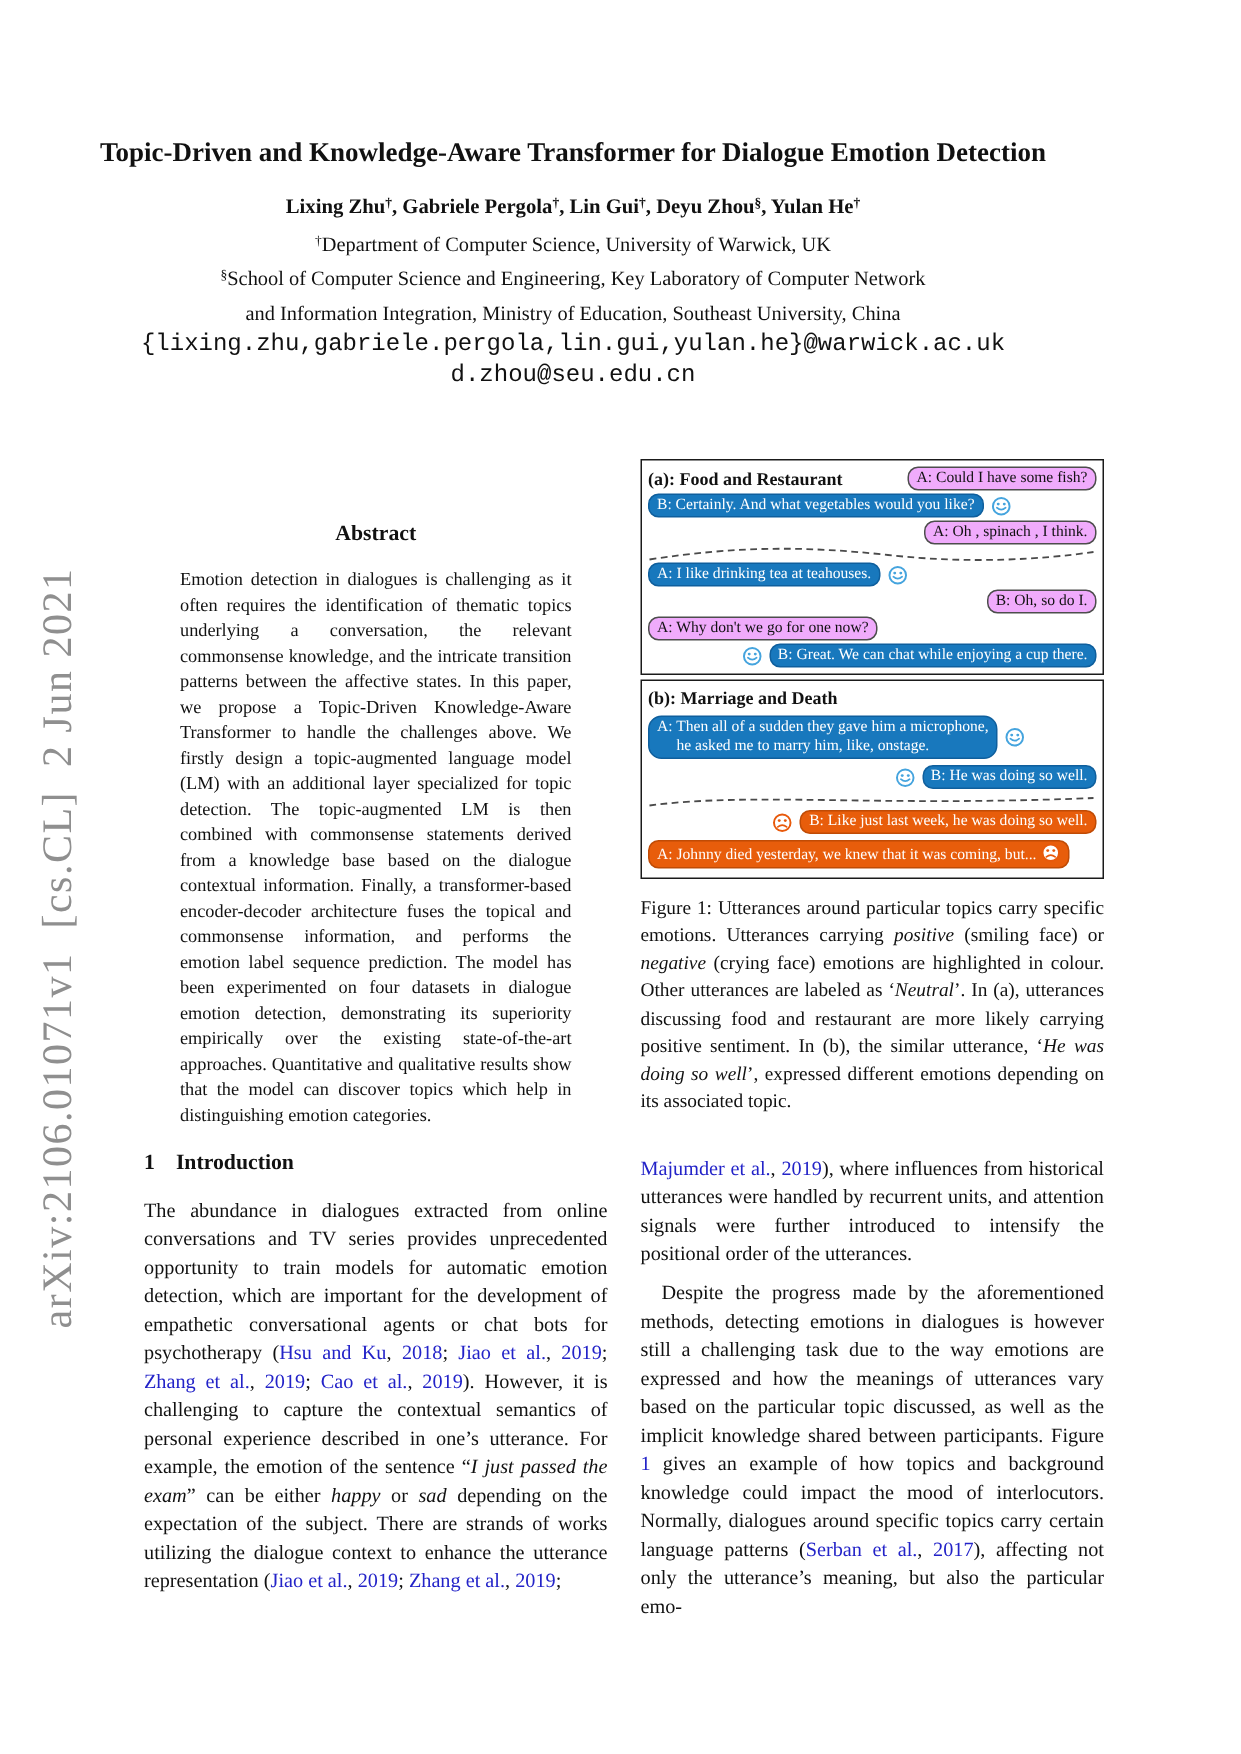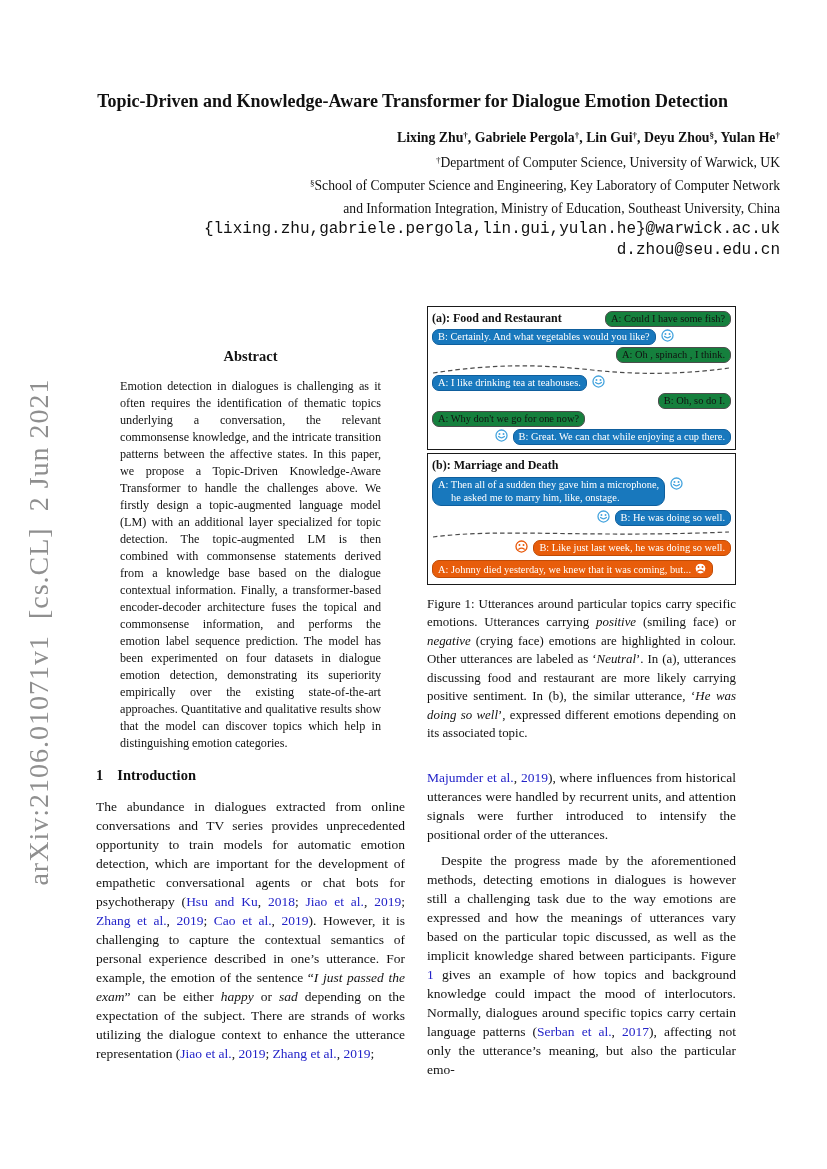--- a/index.html
+++ b/index.html
@@ -8,21 +8,21 @@
     font-family:"Liberation Serif",serif;color:#111;
   }
   
   .arxiv{
     position:absolute;top:632px;left:39px;
     transform:translate(-50%,-50%) rotate(-90deg);
     white-space:pre;font-size:28px;letter-spacing:1px;color:#8f8f8f;
     font-family:"Liberation Serif",serif;
   }
   
-  .header{position:absolute;top:90px;left:16px;width:764px;text-align:right;}
+  .header{position:absolute;top:90px;left:0;width:764px;text-align:center;}
   .title{font-size:18px;line-height:23px;font-weight:bold;max-width:660px;margin:0 auto;}
   .authors{margin-top:16px;font-size:13.8px;line-height:18px;font-weight:bold;}
   .affils{margin-top:4px;font-size:13.6px;line-height:21px;}
   .emails{margin-top:0;font-family:Liberation Mono, monospace;font-size:16px;line-height:21px;letter-spacing:0;}
   .sup{position:relative;top:-4px;font-size:9px;}
   
   .col{position:absolute;width:309px;}
   .left-col{left:96px;top:307px;margin-top:41px;}
   .right-col{left:427px;top:306px;}
   .abstract-heading{text-align:center;font-weight:bold;font-size:14.5px;margin:0 0 13px 0;}
@@ -34,33 +34,33 @@
   .section-heading .secnum{margin-right:14px;}
   .para{font-size:13.5px;line-height:19px;text-align:justify;hyphens:auto;-webkit-hyphens:auto;margin:0;}
   .para + .para{margin-top:7px;}
   .para.indent{text-indent:14px;}
   .cite{color:var(--cite,#2323c8);font-family:Liberation Serif, serif;}
   .i{font-style:italic;}
   
   .figure{width:309px;}
   .panel{border:1.5px solid #1a1a1a;background:#fff;padding:4px 4px 2px 4px;box-sizing:border-box;}
   .panel + .panel{margin-top:3px;}
-  .frow{display:flex;gap:5px;margin-bottom:2px;}
+  .frow{display:flex;align-items:center;gap:5px;margin-bottom:2px;}
   .frow.right{justify-content:flex-end;}
   .frow.spread{justify-content:space-between;}
   .panel-b .frow{margin-bottom:4px;}
   .panel-label{font-weight:bold;font-size:12px;line-height:15px;white-space:nowrap;}
   .bubble{
     font-size:10.4px;line-height:12px;padding:1px 5px;border-radius:7px;
     white-space:nowrap;box-sizing:border-box;
   }
   .bubble.wrap{white-space:pre-wrap;border-radius:9px;line-height:12.5px;}
   .bubble.positive{background:var(--positive,#1878bd);border:1px solid var(--positive-border,#0f5f9d);color:#fff;}
   .bubble.negative{background:var(--negative,#e85d0b);border:1px solid var(--negative-border,#c04b05);color:#fff;}
-  .bubble.neutral{background:#15803d;border:1px solid #4d4d4d;color:#111;}
+  .bubble.neutral{background:#f0abfc;border:1px solid #4d4d4d;color:#111;}
   .face{flex:0 0 auto;vertical-align:middle;}
   .bubble .face{margin-left:3px;vertical-align:-2.5px;}
   .dash-sep{display:block;margin:-2px 0 0 0;}
   .caption{margin-top:10px;font-size:12.9px;line-height:18.5px;text-align:justify;hyphens:auto;-webkit-hyphens:auto;}
   .caption + .para{margin-top:25px;}
 </style>
 </head>
 <body>
 
 <div class="arxiv">arXiv:2106.01071v1  [cs.CL]  2 Jun 2021</div>

